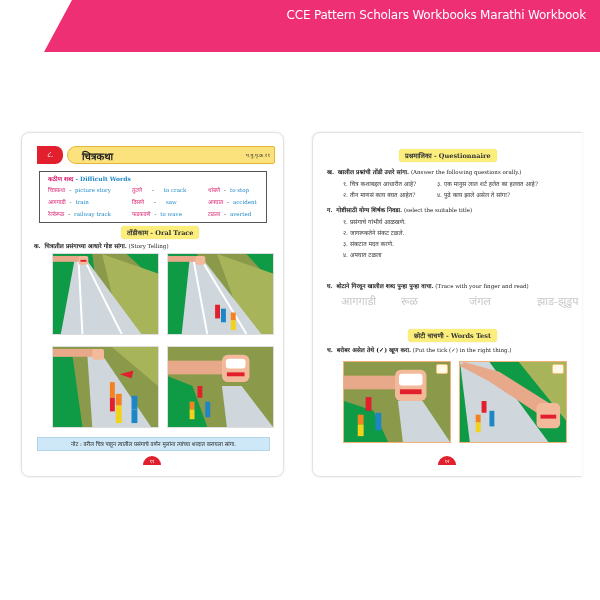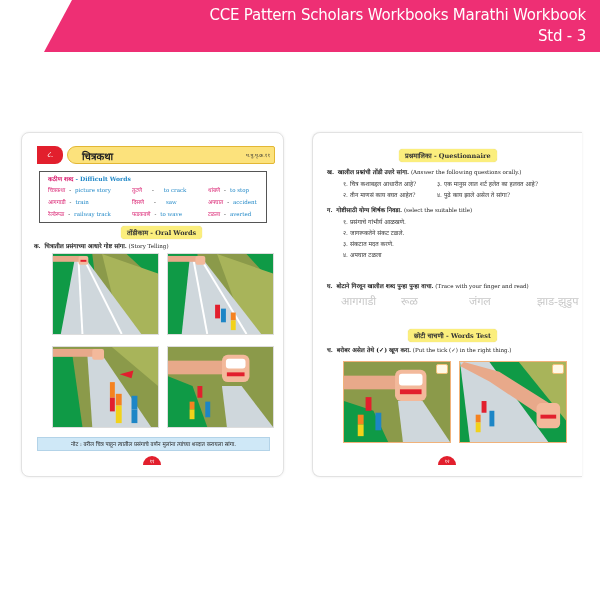--- a/index.html
+++ b/index.html
@@ -9,21 +9,21 @@
   .banner {
     position: absolute; left: 0; top: 0; width: 600px; height: 52px;
   }
   .banner-shape {
     position: absolute; left: 0; top: 0; width: 600px; height: 52px;
     background: #ee2f74;
     clip-path: polygon(72px 0, 600px 0, 600px 52px, 44px 52px);
   }
   .banner-text {
     position: absolute; right: 14px; top: 5px; text-align: right;
-    color: #ffffff; font-family: "DejaVu Sans", sans-serif; font-size: 15px; line-height: 21px;
+    color: #ffffff; font-family: "DejaVu Sans", sans-serif; font-size: 12px; line-height: 21px;
     font-weight: normal; letter-spacing: -0.2px;
   }
 
   .page {
     position: absolute; background: #fff;
     border: 1px solid #e2e2e2; border-radius: 8px;
     box-shadow: 0 0 3px rgba(0,0,0,0.08);
   }
   .page-left { left: 21px; top: 132px; width: 263px; height: 345px; }
   .page-right { left: 312px; top: 132px; width: 270px; height: 345px; border-right: none; border-radius: 8px 0 0 8px; padding-left: 40px; }
@@ -88,21 +88,20 @@
     position: absolute; width: 12px; height: 10px; background: #fff9e6; border: 1px solid #f1c27a; border-radius: 2px; top: 2px; right: 2px;
   }
 </style>
 </head>
 <body>
 
 <div class="banner">
   <div class="banner-shape"></div>
   <div class="banner-text">
     <div>CCE Pattern Scholars Workbooks Marathi Workbook</div>
-    <div>Std - 3</div>
   </div>
 </div>
 
 <div class="page page-left">
   <div class="chap-head">
     <div class="chap-num">८.</div>
     <div class="chap-bar">
       <span class="chap-title">चित्रकथा</span>
       <span class="chap-ref">प.पु.पृ.क्र.११</span>
     </div>
@@ -122,21 +121,21 @@
       <div class="dw-cell" style="left:84px"><span class="mr">दिसणे</span><span class="dash" style="margin:0 10px">-</span><span class="en">saw</span></div>
       <div class="dw-cell" style="left:160px"><span class="mr">अपघात</span><span class="dash">-</span><span class="en">accident</span></div>
     </div>
     <div class="dw-row" style="top:38px">
       <div class="dw-cell" style="left:0"><span class="mr">रेल्वेरूळ</span><span class="dash">-</span><span class="en">railway track</span></div>
       <div class="dw-cell" style="left:84px"><span class="mr">फडकवणे</span><span class="dash">-</span><span class="en">to wave</span></div>
       <div class="dw-cell" style="left:160px"><span class="mr">टळला</span><span class="dash">-</span><span class="en">averted</span></div>
     </div>
   </div>
 
-  <div class="pill" style="left:99px; top:93px">तोंडीकाम - Oral Words</div>
+  <div class="pill" style="left:99px; top:93px">तोंडीकाम - Oral Trace</div>
 
   <div class="q-line" style="left:12px; top:109px">
     <b>क.</b>&nbsp;&nbsp;<b>चित्रातील प्रसंगाच्या आधारे गोष्ट सांगा.</b><span class="en"> (Story Telling)</span>
   </div>
 
   <div class="pic" style="left:30px; top:120px; width:107px; height:82px">
     <svg viewBox="0 0 107 82" preserveAspectRatio="none">
       <rect width="107" height="82" fill="#8b9a4a"></rect>
       <polygon points="0,0 40,0 50,82 0,82" fill="#0f9a46"></polygon>
       <polygon points="75,0 107,0 107,30" fill="#0f9a46"></polygon>

